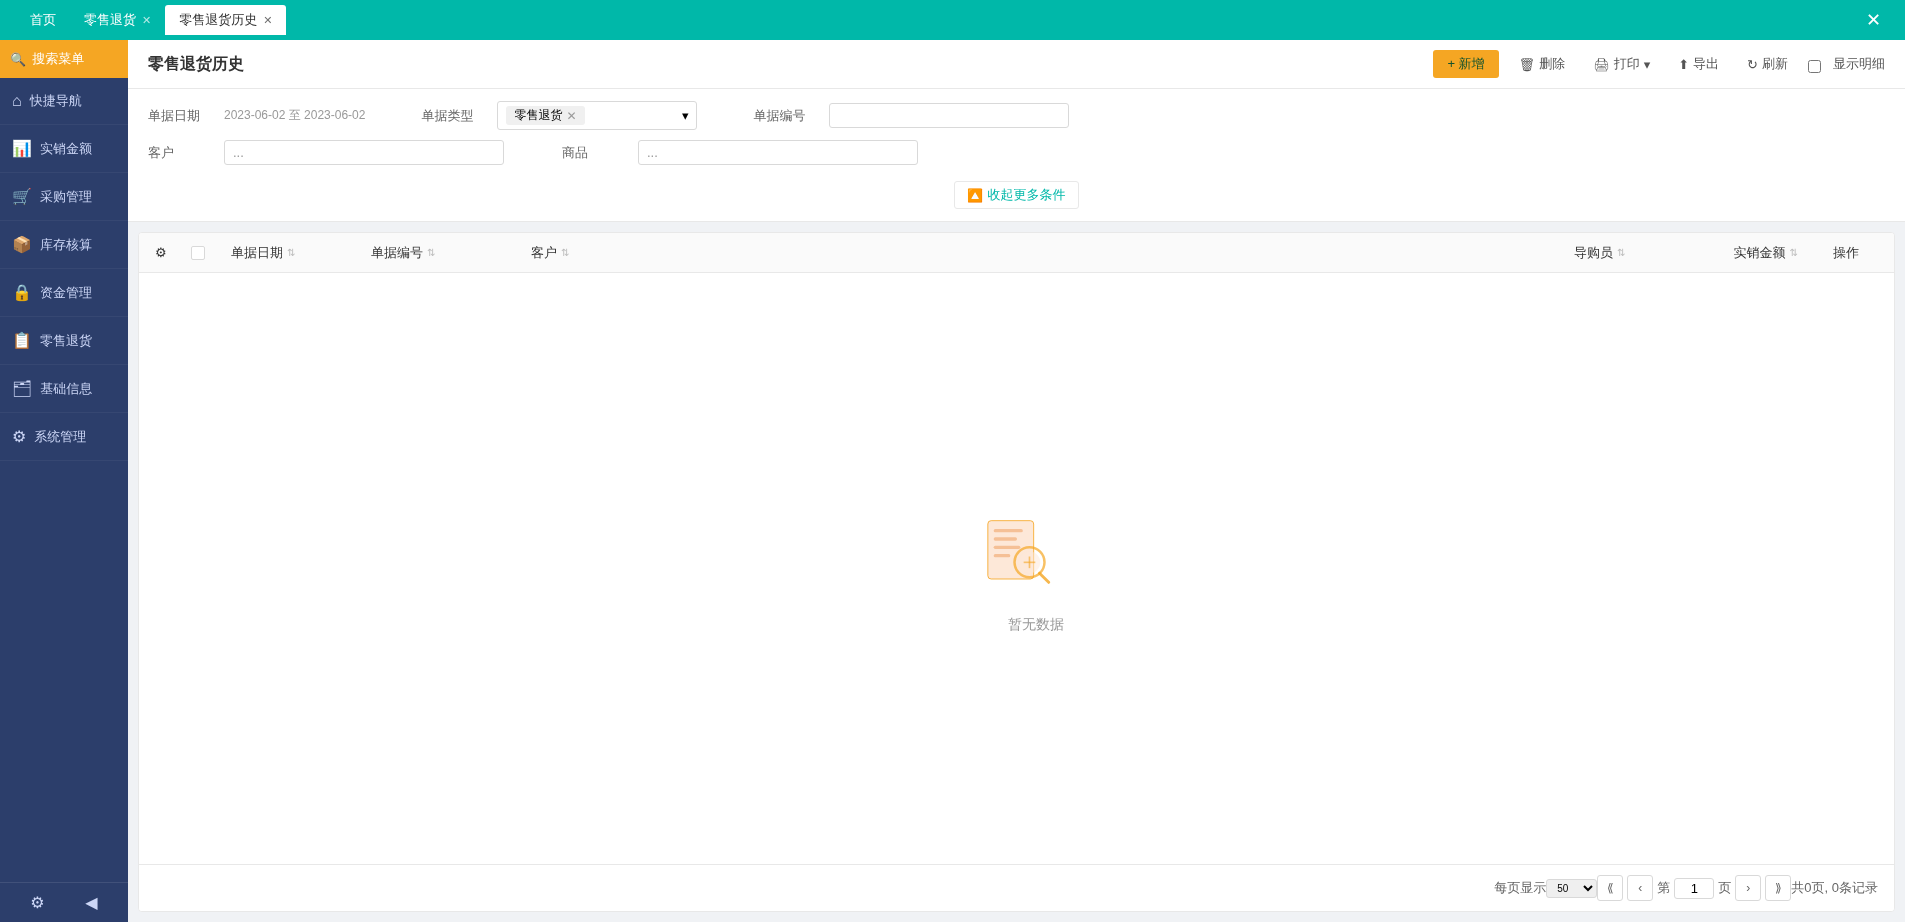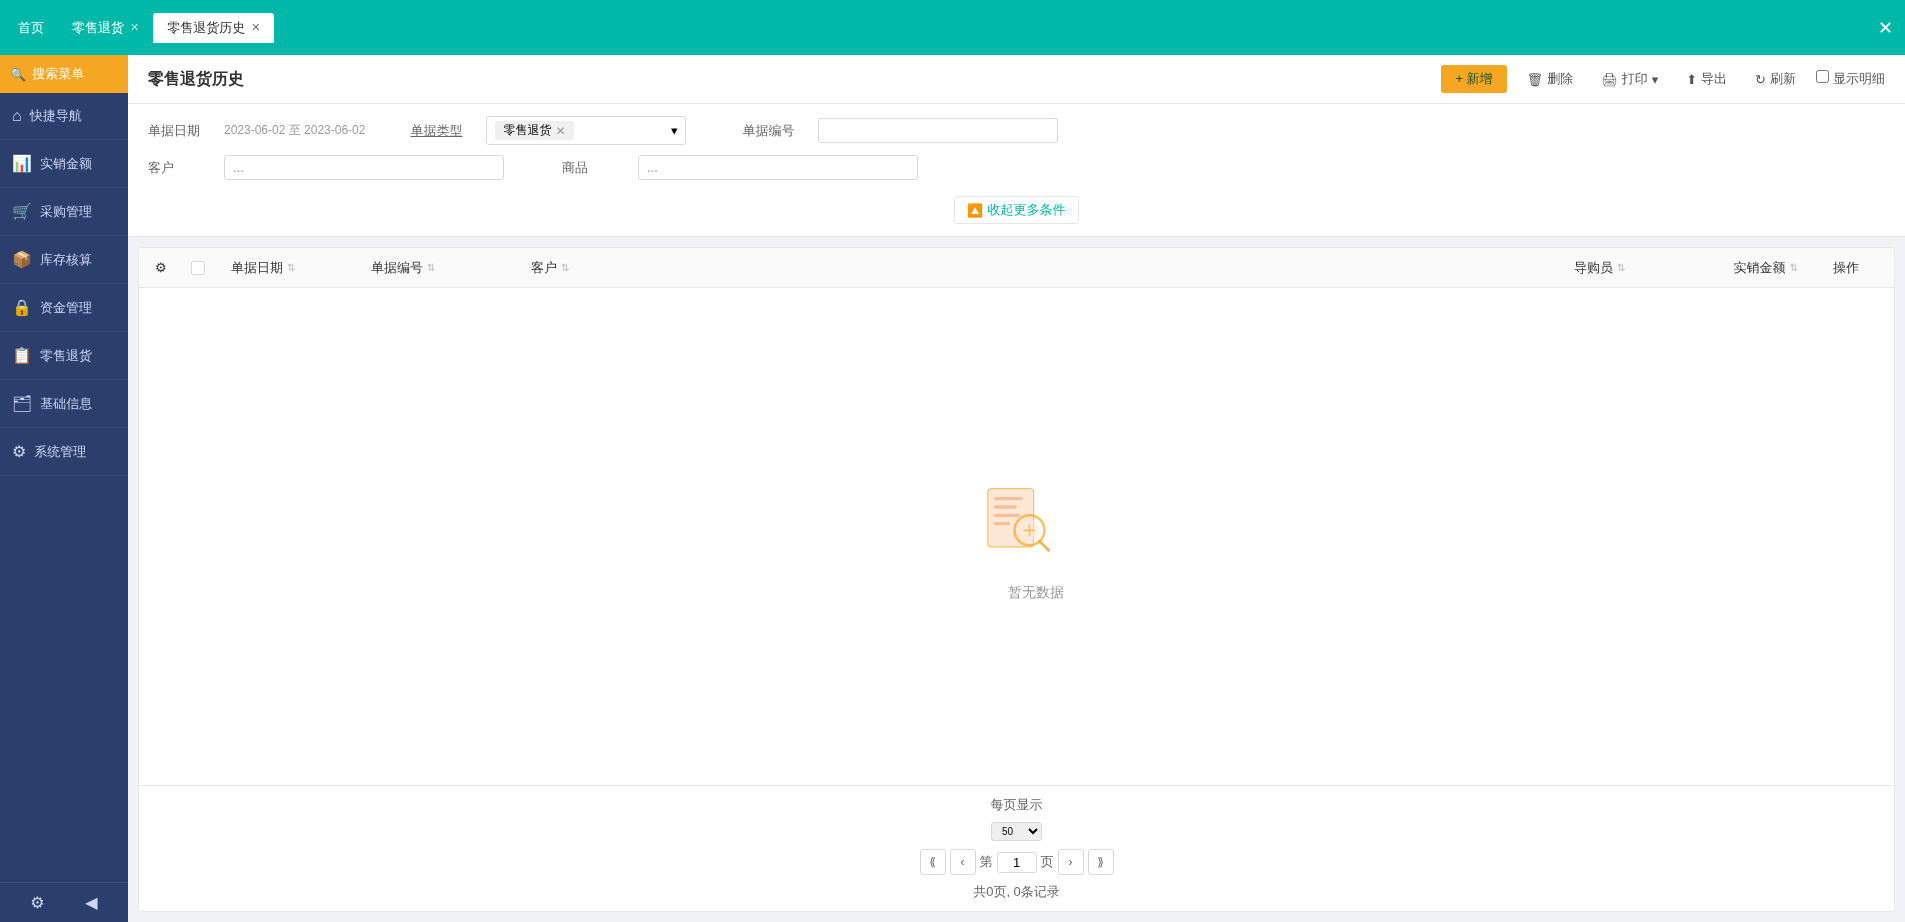--- a/index.html
+++ b/index.html
@@ -1,24 +1,24 @@
 <!DOCTYPE html>
 <html><head>
   <meta charset="utf-8">
   <style>
     * { box-sizing: border-box; margin: 0; padding: 0; }
     body { font-family: "Microsoft YaHei", Arial, sans-serif; font-size: 13px; background: #f5f5f5; display: flex; flex-direction: column; height: 922px; overflow: hidden; }
 
     
     .top-bar {
       background: #00b8a9;
-      height: 55px;
-      display: flex;
-      align-items: center;
-      padding: 0 4px;
+      height: 40px;
+      display: flex;
+      align-items: center;
+      padding: 0 16px;
       flex-shrink: 0;
     }
     .top-bar-tabs {
       display: flex;
       align-items: center;
       flex: 1;
     }
     .tab-item {
       background: transparent;
       color: white;
@@ -145,22 +145,22 @@
       background: #f5a623;
       color: #14532d;
       border: none;
       padding: 5px 14px;
       border-radius: 3px;
       cursor: pointer;
       font-size: 13px;
     }
     .display-toggle {
       display: flex;
-      align-items: flex-start;
-      gap: 4px;
+      align-items: flex-end;
+      gap: 12px;
       font-size: 13px;
       color: #555;
     }
 
     
     .filter-area {
       background: white;
       padding: 12px 20px;
       border-bottom: 1px solid #e8e8e8;
       flex-shrink: 0;
@@ -299,24 +299,23 @@
     }
     .empty-text { color: #999; font-size: 14px; margin-left: 39px; }
 
     
     .pagination {
       display: flex;
       align-items: center;
       justify-content: flex-end;
       padding: 10px 16px;
       border-top: 1px solid #e8e8e8;
-      gap: 8px;
+      gap: 0;
       flex-shrink: 0;
       background: white;
-      flex-direction: column;
     }
     .page-size-label { color: #666; font-size: 13px; }
     .page-size-select {
       border: 1px solid #d9d9d9;
       border-radius: 3px;
       padding: 2px 6px;
       font-size: 10px;
       cursor: pointer;
     }
     .page-nav {
@@ -454,21 +453,21 @@
           <span>显示明细</span>
         </div>
       </div>
     </div>
 
     <div class="filter-area">
       <div class="filter-row">
         <span class="filter-label">单据日期</span>
         <span class="date-range">2023-06-02 至 2023-06-02</span>
 
-        <span class="filter-label" style="margin-left:29px;text-decoration:underline;">单据类型</span>
+        <span class="filter-label" style="margin-left:40px;">单据类型</span>
         <div class="filter-select">
           <span class="filter-tag">
             <span>零售退货</span>
             <span class="remove">✕</span>
           </span>
           <span style="flex:1"></span>
           <span>▾</span>
         </div>
 
         <span class="filter-label" style="margin-left:40px;">单据编号</span>

